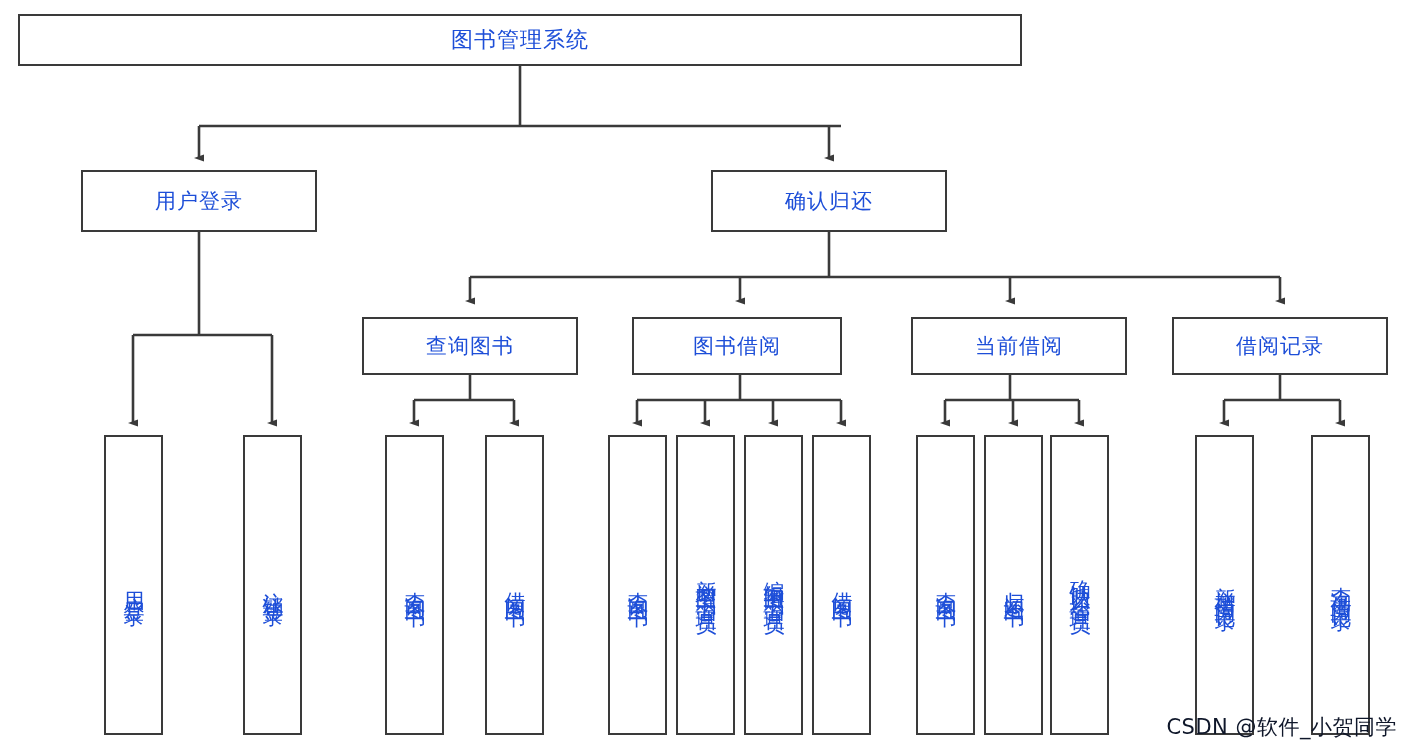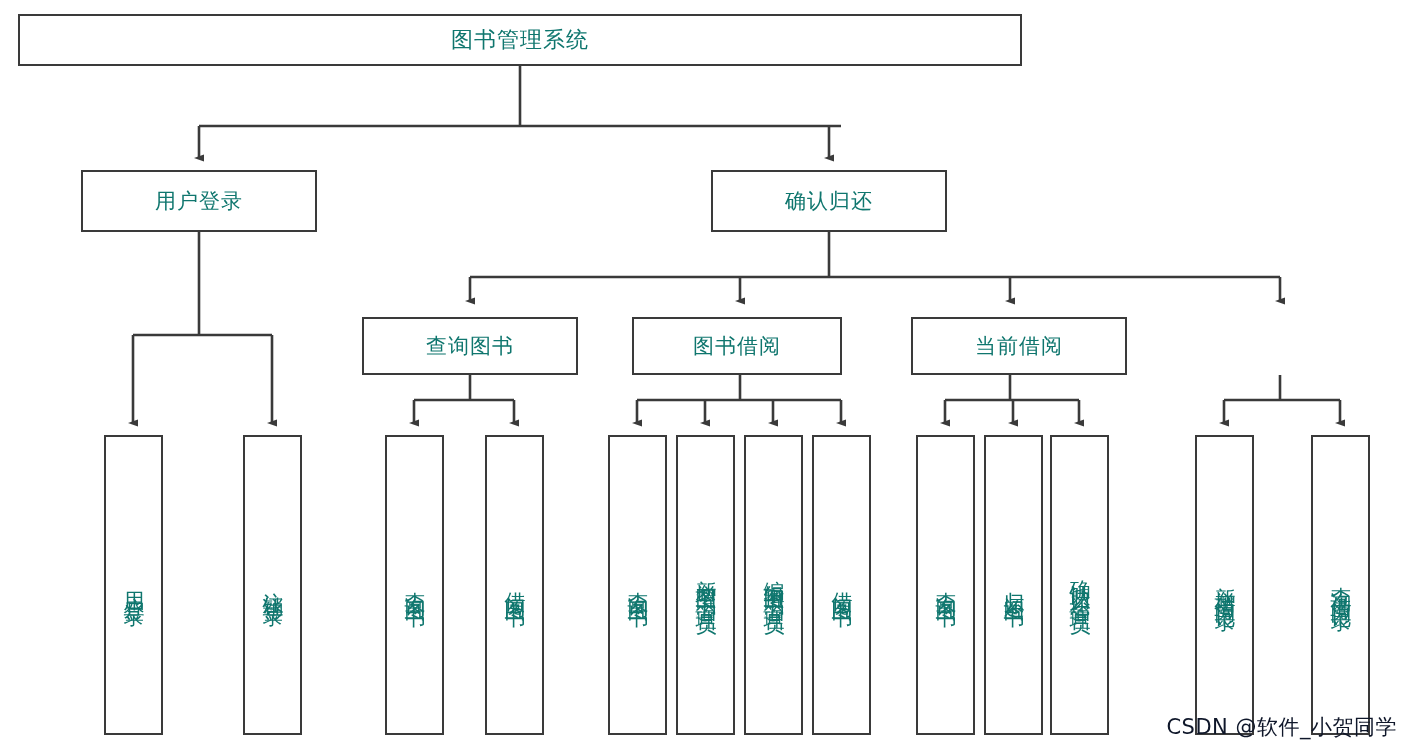--- a/index.html
+++ b/index.html
@@ -27,21 +27,21 @@
     pointer-events: none;
   }
   .node {
     position: absolute;
     box-sizing: border-box;
     background: #ffffff;
     border: 2px solid #3a3a3a;
     display: flex;
     align-items: center;
     justify-content: center;
-    color: #0f766e;
+    color: #1d4ed8;
   }
   .node.horizontal {
     font-size: 21px;
     letter-spacing: 1px;
   }
   .node.leaf {
     writing-mode: vertical-rl;
     text-orientation: upright;
     font-size: 21px;
     letter-spacing: 5px;
@@ -137,20 +137,23 @@
 
   <div class="node horizontal" style="left:362px; top:317px; width:216px; height:58px;">
     <span>查询图书</span>
   </div>
   <div class="node horizontal" style="left:632px; top:317px; width:210px; height:58px;">
     <span>图书借阅</span>
   </div>
   <div class="node horizontal" style="left:902px; top:317px; width:216px; height:58px;margin-left:9px;">
     <span>当前借阅</span>
   </div>
+  <div class="node horizontal" style="left:1172px; top:317px; width:216px; height:58px;">
+    <span>借阅记录</span>
+  </div>
 
   <div class="node leaf" style="left:104px; top:435px; width:59px; height:300px;">
     <span class="leaf-label">用户登录</span>
   </div>
   <div class="node leaf" style="left:243px; top:435px; width:59px; height:300px;">
     <span class="leaf-label">注销登录</span>
   </div>
 
   <div class="node leaf" style="left:385px; top:435px; width:59px; height:300px;">
     <span class="leaf-label">查询图书</span>

